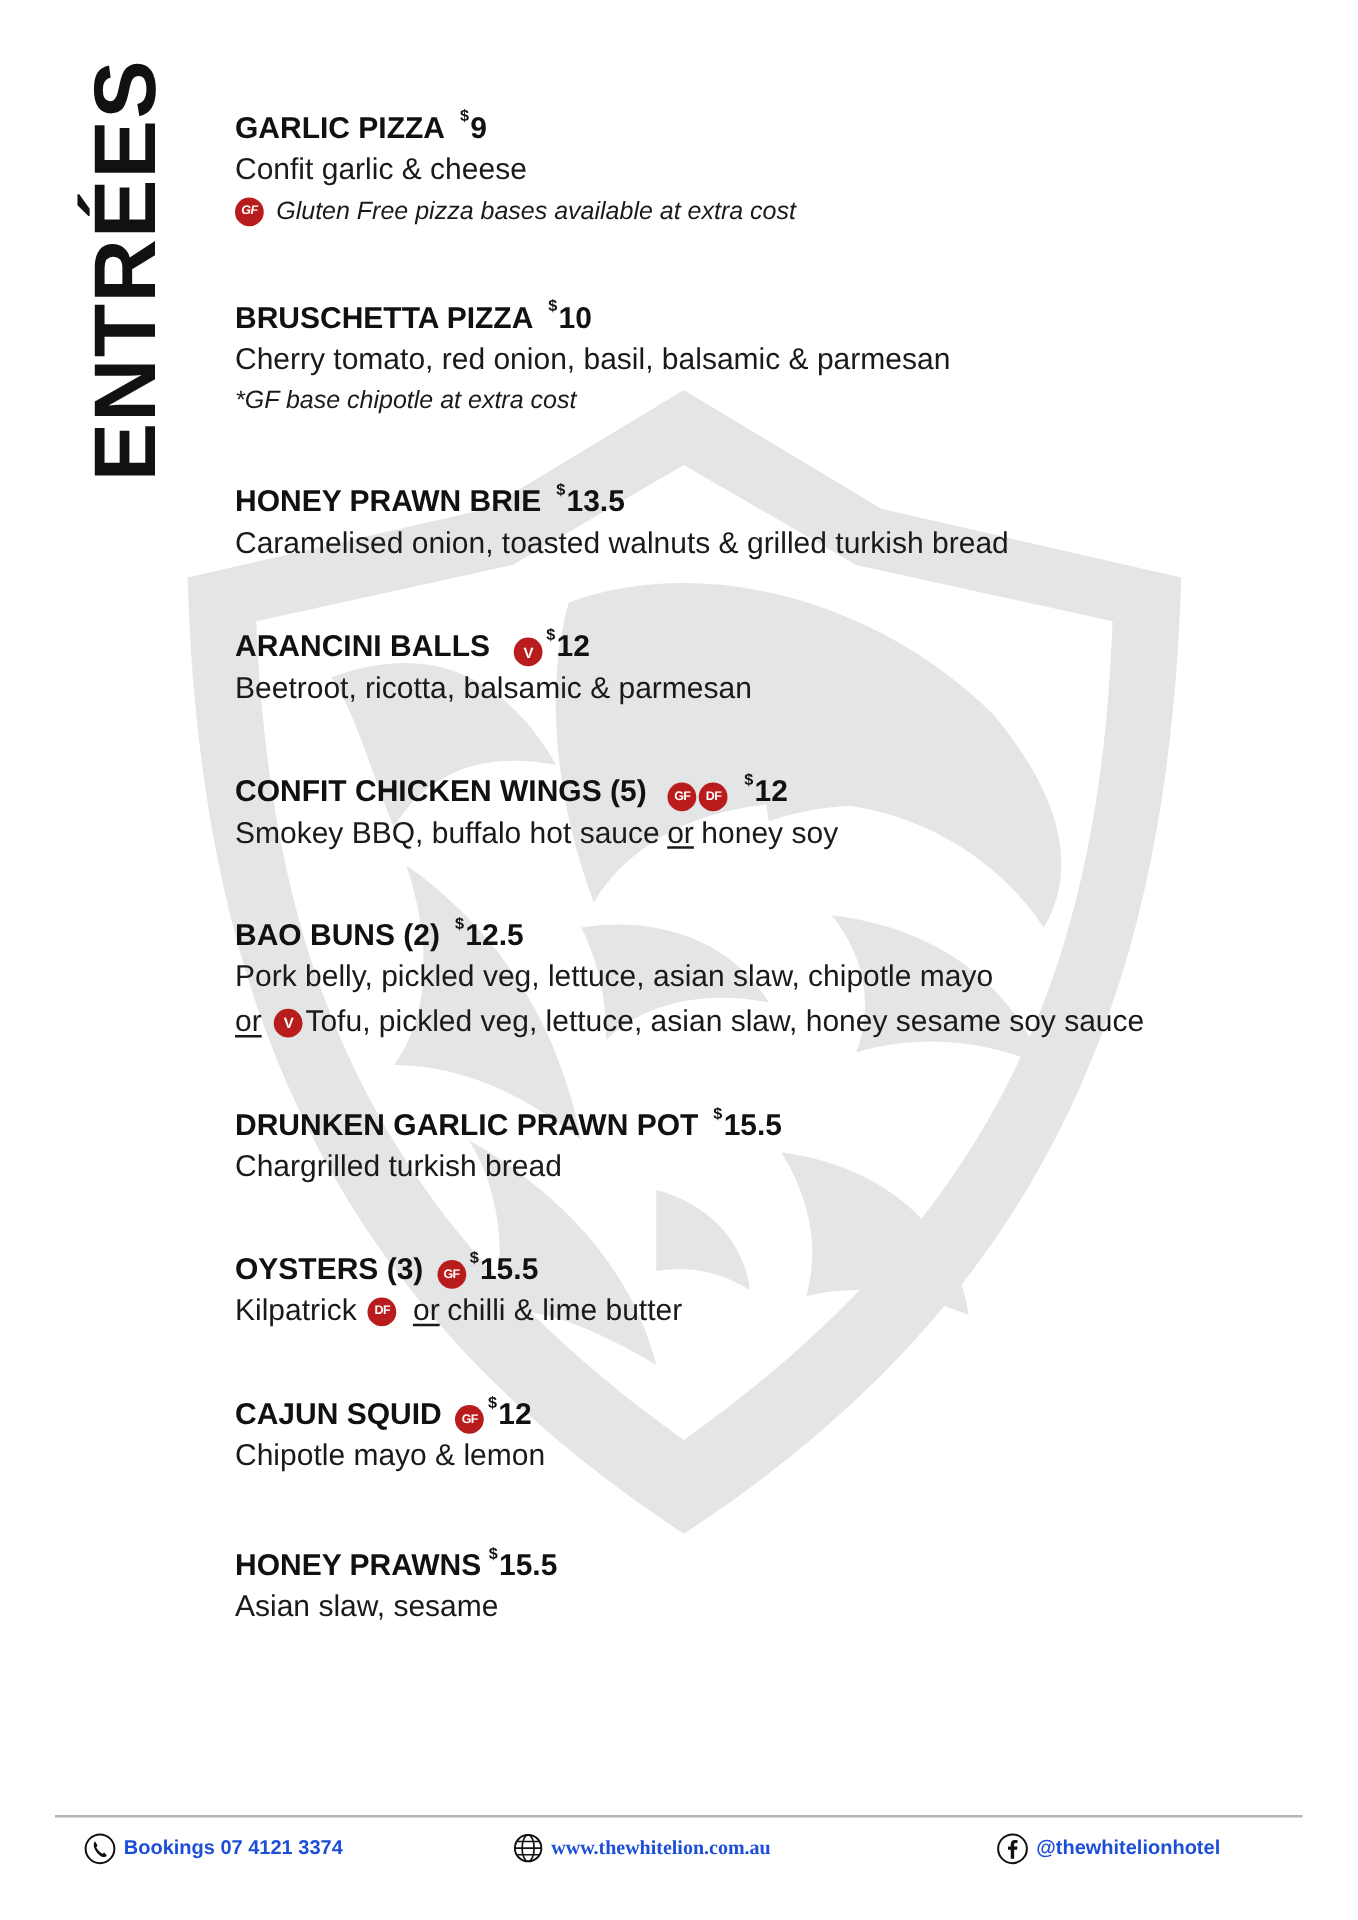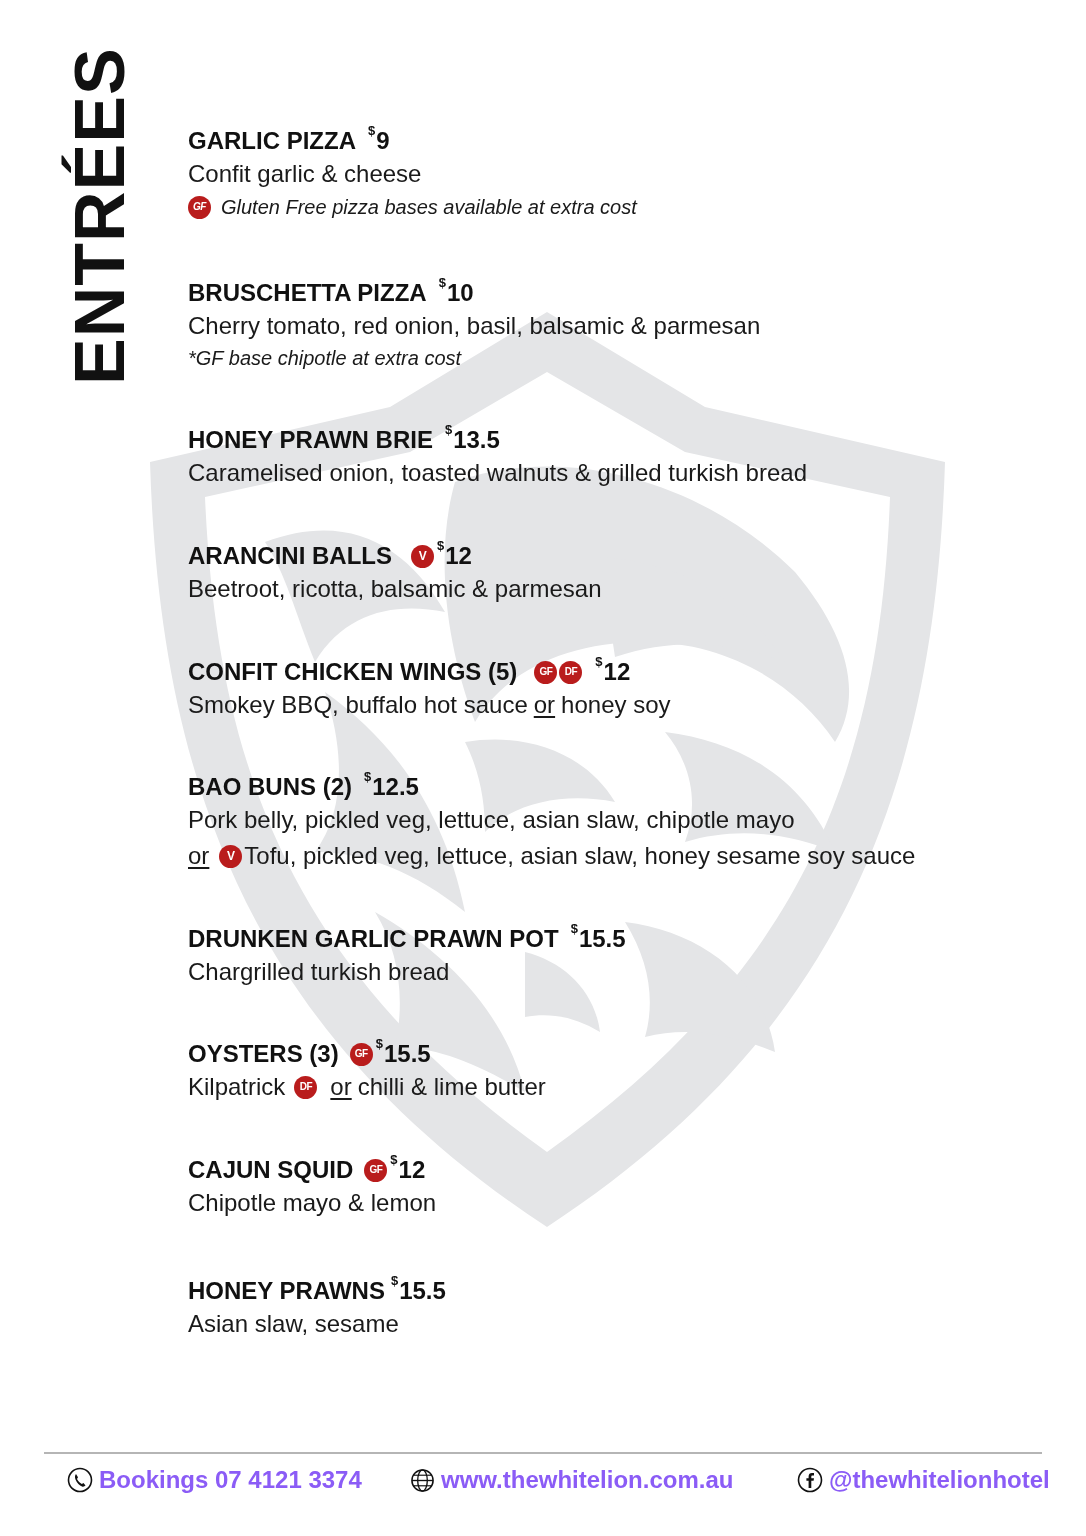--- a/index.html
+++ b/index.html
@@ -7,33 +7,33 @@
   .watermark { position: absolute; left: 145px; top: 312px; width: 805px; height: 915px; }
   .side-title {
     position: absolute; left: 70px; top: 385px;
     transform-origin: left top; transform: rotate(-90deg);
     font-family: "Liberation Sans", sans-serif; font-weight: 900;
     font-size: 70px; letter-spacing: 1px; line-height: 60px; color: #111;
     width: 310px; white-space: nowrap;
   }
   .menu { position: absolute; left: 188px; top: 88px; width: 860px; }
   .item { position: absolute; left: 0; }
-  .name-line { font-family: "Liberation Sans", sans-serif; font-weight: 700; font-size: 24px; line-height: 30px; white-space: nowrap; display: flex; align-items: center; color: #111; margin-top: 38px; }
+  .name-line { font-family: "Liberation Sans", sans-serif; font-weight: 700; font-size: 24px; line-height: 30px; white-space: nowrap; display: flex; align-items: flex-end; color: #111; }
   .name-line .sp { display: inline-block; width: 12px; }
   .price { display: inline-flex; align-items: flex-start; }
   .price sup { font-size: 13px; line-height: 13px; margin-right: 1px; position: relative; top: -2px; }
   .desc { font-family: "Liberation Sans", sans-serif; font-weight: 400; font-size: 24px; line-height: 36px; color: #1a1a1a; white-space: nowrap; display: flex; align-items: center; }
   .note { font-family: "Liberation Sans", sans-serif; font-style: italic; font-size: 20px; line-height: 30px; color: #1a1a1a; white-space: nowrap; display: flex; align-items: center; }
   .u { text-decoration: underline; text-underline-offset: 3px; }
   .badge { display: inline-flex; align-items: center; justify-content: center; width: 23px; height: 23px; border-radius: 50%; background: #b91c1c; color: #fff; font-family: "Liberation Sans", sans-serif; font-weight: 700; font-size: 10px; letter-spacing: -0.5px; margin: 0 3px; flex: 0 0 auto; }
   .badge.v { font-size: 12px; }
   .gap6 { display: inline-block; width: 6px; }
   .gap10 { display: inline-block; width: 10px; }
   .footer-rule { position: absolute; left: 44px; top: 1452px; width: 998px; height: 2px; background: #b5b5b5; }
-  .footer { position: absolute; top: 1466px; left: 0; width: 902px; height: 34px; font-family: "Liberation Sans", sans-serif; font-size: 24px; font-weight: 700; color: #8b5cf6; }
+  .footer { position: absolute; top: 1466px; left: 0; width: 902px; height: 34px; font-family: "Liberation Sans", sans-serif; font-size: 16px; font-weight: 700; color: #1d4ed8; }
   .f-item { position: absolute; display: flex; align-items: center; white-space: nowrap; }
   .f-item svg { margin-right: 6px; }
 </style>
 </head>
 <body>
 
 <svg class="watermark" viewBox="0 0 805 915" xmlns="http://www.w3.org/2000/svg">
   <g fill="#e4e5e7">
     <path d="M402 0 L560 95 L800 150 C790 470 700 720 402 915 C105 720 15 470 5 150 L245 95 Z M402 60 L265 140 L60 185 C72 460 150 660 402 840 C655 660 735 460 745 185 L540 140 Z"></path>
     <path d="M120 230 C200 200 260 230 300 300 C250 290 200 300 170 350 C150 300 140 260 120 230 Z"></path>
@@ -207,21 +207,21 @@
 <div class="footer-rule"></div>
 
 <div class="footer">
   <div class="f-item" style="left:67px;">
     <svg width="26" height="26" viewBox="0 0 26 26">
       <circle cx="13" cy="13" r="11.5" fill="none" stroke="#111" stroke-width="1.6"></circle>
       <path d="M9 7 C8 8 7.5 10 8.5 12.5 C10 16 12.5 18.5 15 19.5 C16.5 20 17.5 19.5 18.5 18.5 L16.5 16 L14.8 17 C13 16 11 14 10 12 L11 10.3 Z" fill="#111"></path>
     </svg>
     <span>Bookings 07 4121 3374</span>
   </div>
-  <div class="f-item" style="left:410px;">
+  <div class="f-item" style="left:410px;font-family:Liberation Serif, serif;">
     <svg width="25" height="25" viewBox="0 0 26 26">
       <circle cx="13" cy="13" r="11" fill="none" stroke="#111" stroke-width="1.6"></circle>
       <ellipse cx="13" cy="13" rx="5" ry="11" fill="none" stroke="#111" stroke-width="1.4"></ellipse>
       <line x1="2" y1="13" x2="24" y2="13" stroke="#111" stroke-width="1.4"></line>
       <line x1="4" y1="7.5" x2="22" y2="7.5" stroke="#111" stroke-width="1.2"></line>
       <line x1="4" y1="18.5" x2="22" y2="18.5" stroke="#111" stroke-width="1.2"></line>
     </svg>
     <span>www.thewhitelion.com.au</span>
   </div>
   <div class="f-item" style="left:797px;">

